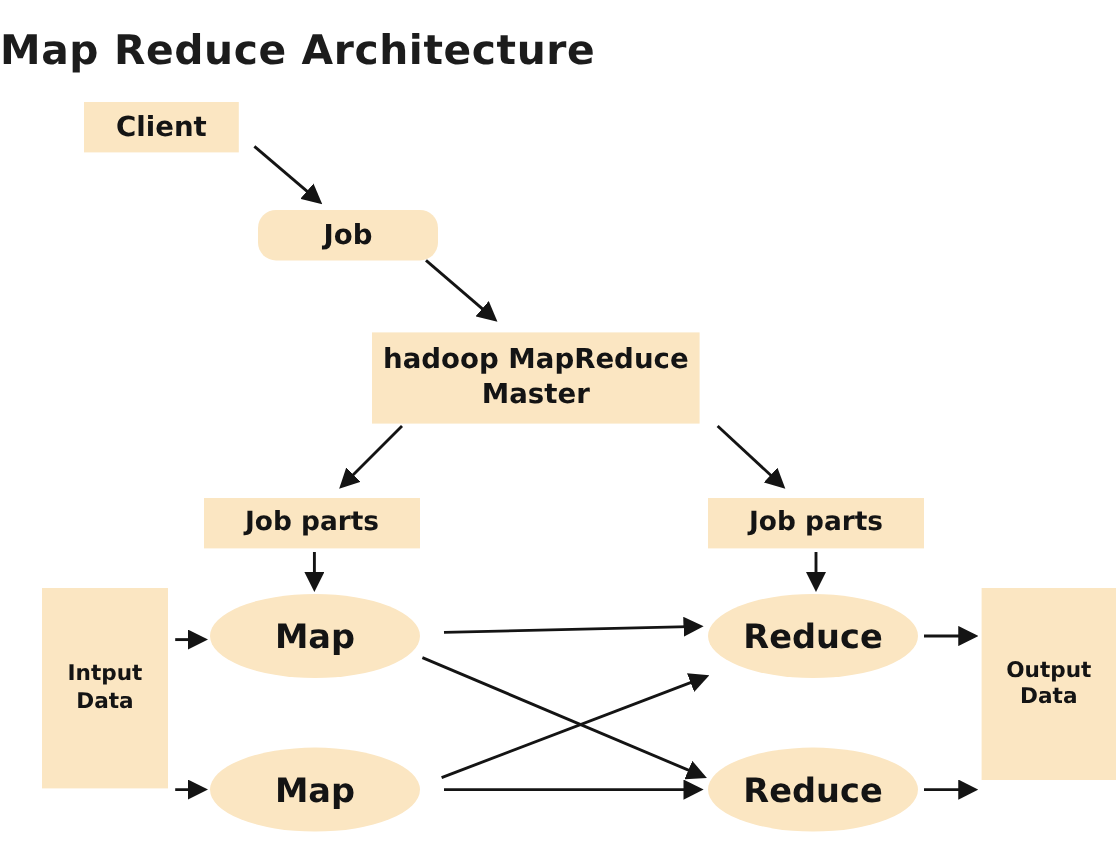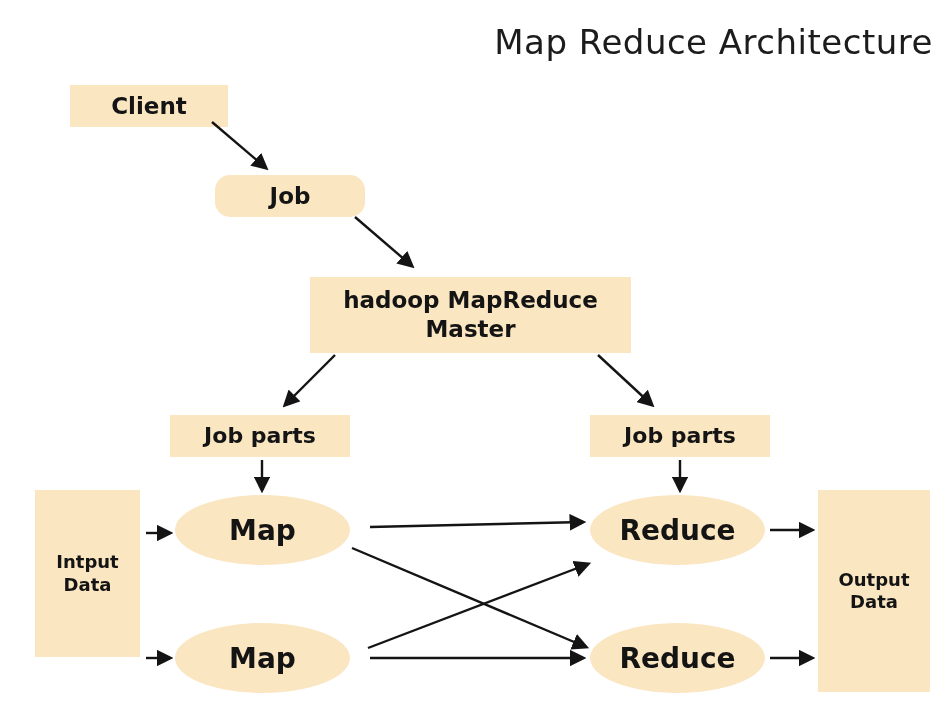--- a/index.html
+++ b/index.html
@@ -13,53 +13,53 @@
     width: 933px;
     height: 721px;
     background: #ffffff;
     overflow: hidden;
   }
   .diagram-title {
     position: absolute;
     top: 22px;
     left: 0;
     width: 933px;
-    text-align: right;
+    text-align: left;
     font-size: 34px;
-    font-weight: 400;
+    font-weight: 700;
     color: #1c1c1c;
     letter-spacing: 0.5px;
   }
   .node {
     position: absolute;
     background: #fbe6c2;
     color: #141414;
     font-weight: 700;
     display: flex;
     align-items: center;
     justify-content: center;
     text-align: center;
     white-space: pre-line;
     line-height: 1.25;
   }
   .box { font-size: 23px; }
   .ellipse { border-radius: 50%; font-size: 28px; }
   .tall { font-size: 18px; }
 
-  #node-client        { left: 70px;  top: 85px;  width: 158px; height: 42px; text-align: center; }
+  #node-client        { left: 70px;  top: 85px;  width: 129px; height: 42px; text-align: center; }
   #node-job           { left: 215px; top: 175px; width: 150px; height: 42px; border-radius: 15px; }
-  #node-master        { left: 310px; top: 277px; width: 321px; height: 76px; }
+  #node-master        { left: 310px; top: 277px; width: 273px; height: 76px; }
   #node-jobparts-left { left: 170px; top: 415px; width: 180px; height: 42px; font-size: 22px; }
   #node-jobparts-right{ left: 590px; top: 415px; width: 180px; height: 42px; font-size: 22px; }
   #node-map-1         { left: 175px; top: 495px; width: 175px; height: 70px; }
   #node-map-2         { left: 175px; top: 623px; width: 175px; height: 70px; }
   #node-reduce-1      { left: 590px; top: 495px; width: 175px; height: 70px; }
   #node-reduce-2      { left: 590px; top: 623px; width: 175px; height: 70px; }
   #node-input-data    { left: 35px;  top: 490px; width: 105px; height: 167px; }
-  #node-output-data   { left: 818px; top: 490px; width: 112px; height: 202px; }
+  #node-output-data   { left: 818px; top: 490px; width: 112px; height: 160px; }
 
   #arrow-layer {
     position: absolute;
     left: 0;
     top: 0;
     width: 933px;
     height: 721px;
     pointer-events: none;
   }
   #arrow-layer line {

